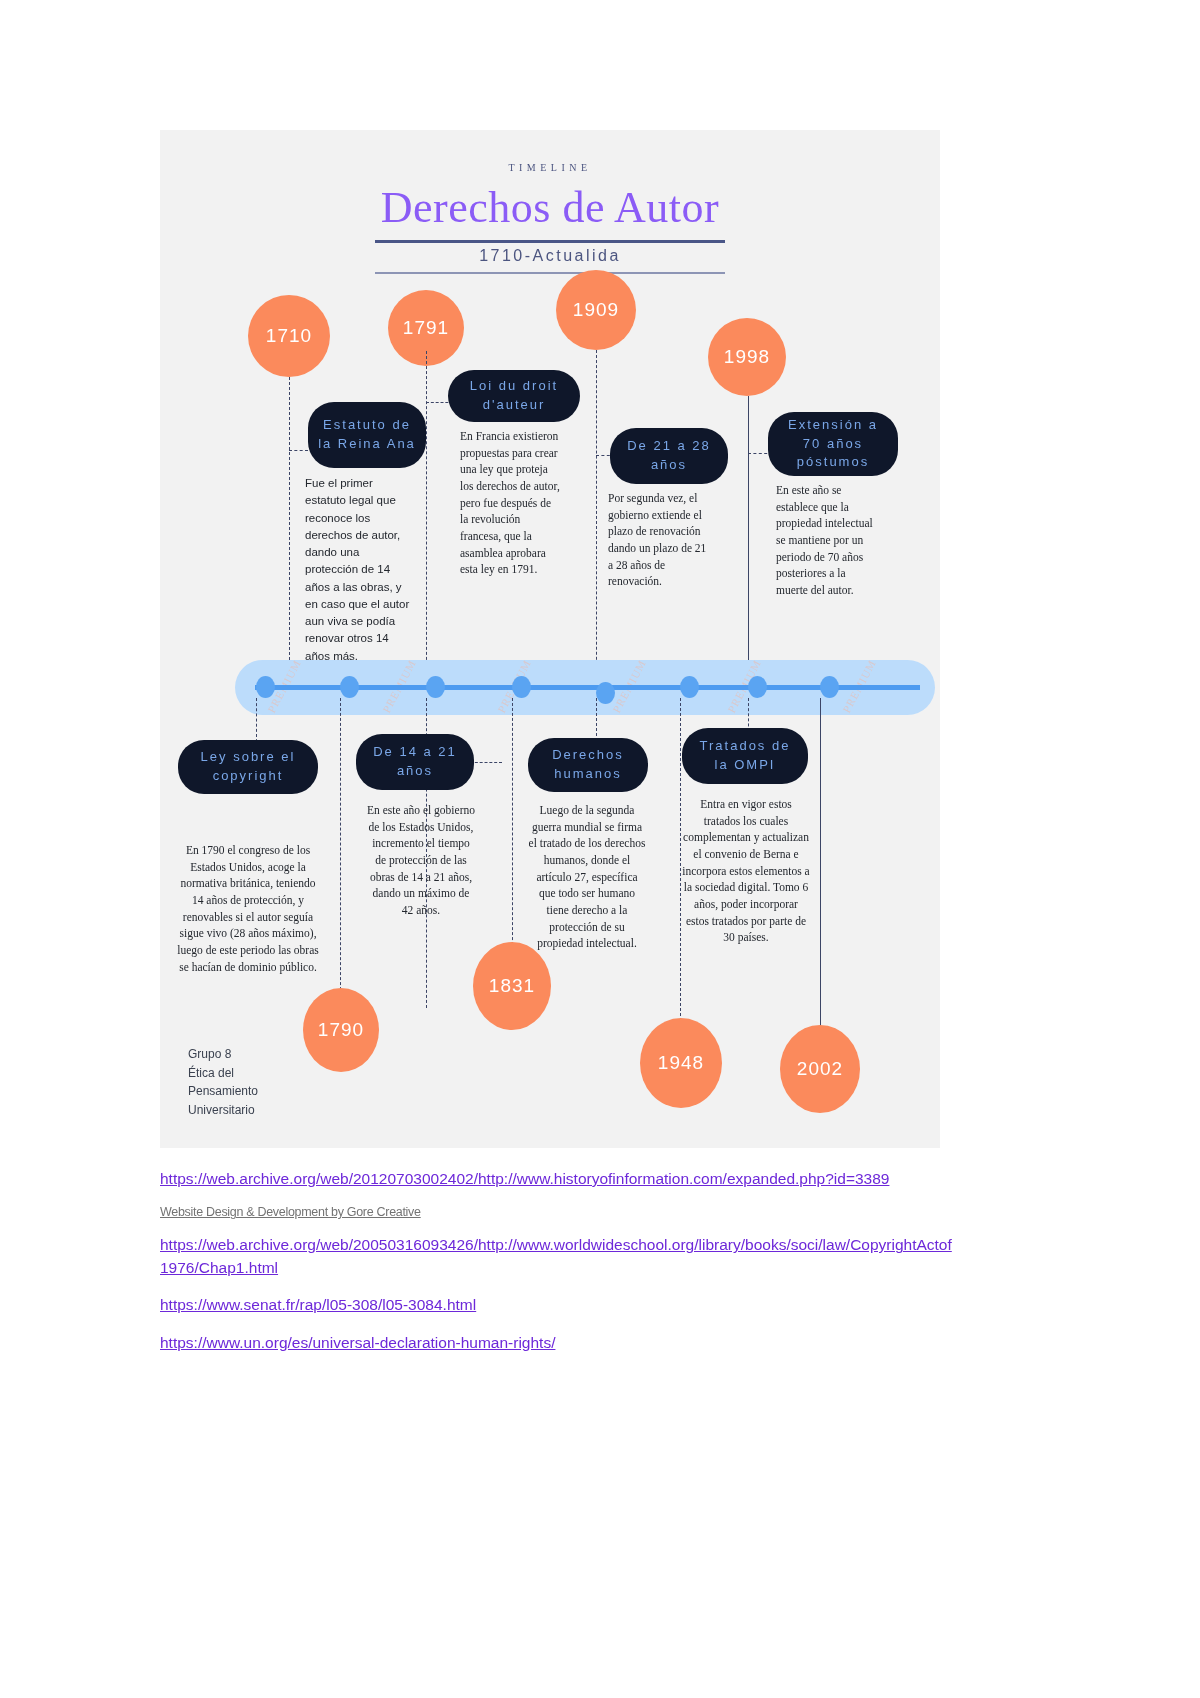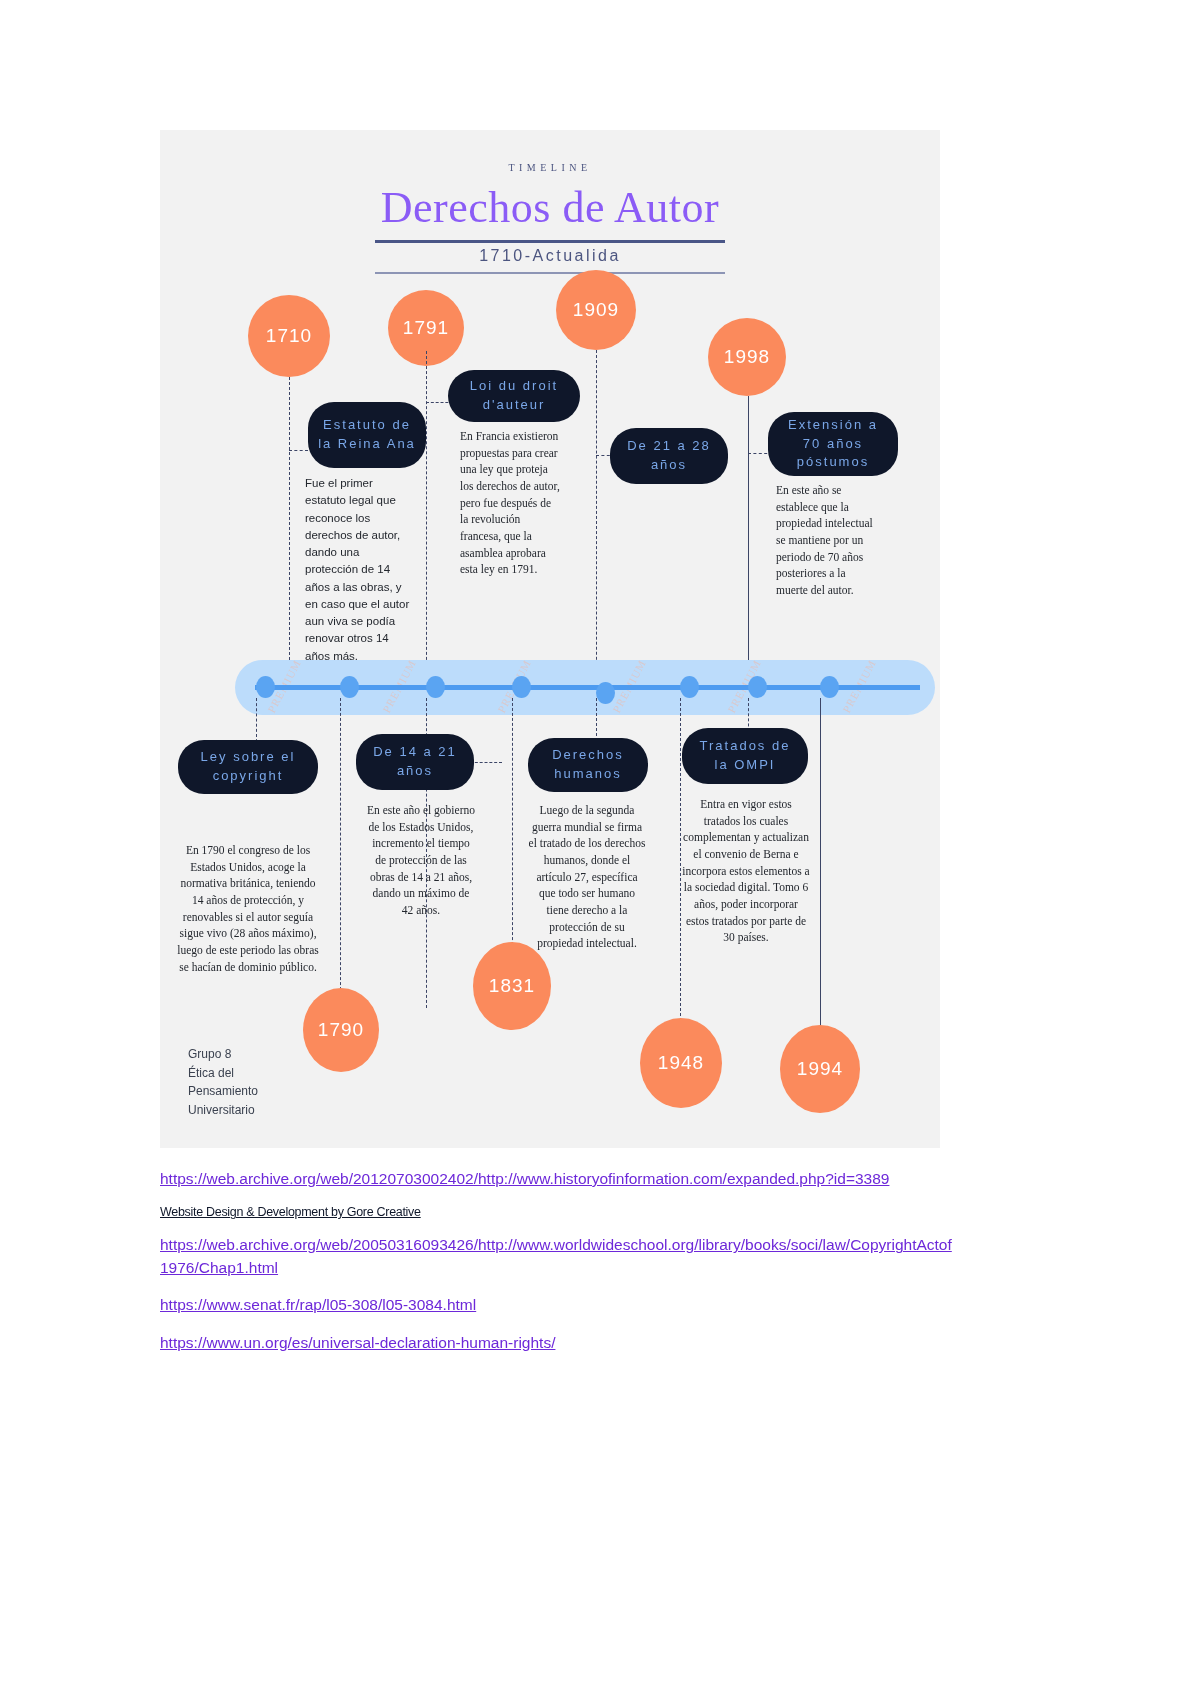--- a/index.html
+++ b/index.html
@@ -89,21 +89,21 @@
   
   #links{
     position:absolute;left:160px;top:1168px;width:800px;
   }
   #links .lnk{
     color:#6d28d9;text-decoration:underline;
     font-size:15.5px;line-height:1.45;margin-bottom:15px;
     word-break:break-all;
   }
   #links .plain{
-    color:#0f172a;text-decoration:underline;font-size:12.5px;
+    color:#737373;text-decoration:underline;font-size:12.5px;
     margin-bottom:15px;letter-spacing:-0.3px;
   }
 </style>
 </head>
 <body>
 
 <div id="poster">
 
   <div id="kicker">TIMELINE</div>
   <div id="maintitle">Derechos de Autor</div>
@@ -132,20 +132,21 @@
   <div class="body-serif" style="left:300px;top:298px;width:100px;">En Francia existieron propuestas para crear una ley que proteja los derechos de autor, pero fue después de la revolución francesa, que la asamblea aprobara esta ley en 1791.</div>
 
   <div class="ycircle" style="left:396px;top:140px;width:80px;height:80px;">
     <span>1909</span>
   </div>
   <div class="vline" style="left:436px;top:220px;height:345px;"></div>
   <div class="hline" style="left:436px;top:325px;width:30px;"></div>
   <div class="pill" style="left:450px;top:298px;width:118px;height:56px;">
     <span>De 21 a 28 años</span>
   </div>
+  <div class="body-serif" style="left:448px;top:360px;width:102px;">Por segunda vez, el gobierno extiende el plazo de renovación dando un plazo de 21 a 28 años de renovación.</div>
 
   <div class="ycircle" style="left:548px;top:188px;width:78px;height:78px;">
     <span>1998</span>
   </div>
   <div class="vline solid" style="left:588px;top:266px;height:299px;"></div>
   <div class="hline" style="left:588px;top:323px;width:30px;"></div>
   <div class="pill" style="left:608px;top:282px;width:130px;height:64px;">
     <span>Extensión a 70 años póstumos</span>
   </div>
   <div class="body-serif" style="left:616px;top:352px;width:102px;">En este año se establece que la propiedad intelectual se mantiene por un periodo de 70 años posteriores a la muerte del autor.</div>
@@ -199,21 +200,21 @@
     <span>1948</span>
   </div>
 
   <div class="vline" style="left:588px;top:568px;height:64px;"></div>
   <div class="pill" style="left:522px;top:598px;width:126px;height:56px;">
     <span>Tratados de la OMPI</span>
   </div>
   <div class="body-serif center" style="left:522px;top:666px;width:128px;">Entra en vigor estos tratados los cuales complementan y actualizan el convenio de Berna e incorpora estos elementos a la sociedad digital. Tomo 6 años, poder incorporar estos tratados por parte de 30 países.</div>
   <div class="vline solid" style="left:660px;top:568px;height:345px;"></div>
   <div class="ycircle" style="left:620px;top:895px;width:80px;height:88px;">
-    <span>1994</span>
+    <span>2002</span>
   </div>
 
   <div id="credit">
     <div class="g">Grupo 8</div>
     <div>Ética del</div>
     <div>Pensamiento</div>
     <div>Universitario</div>
   </div>
 </div>
 

